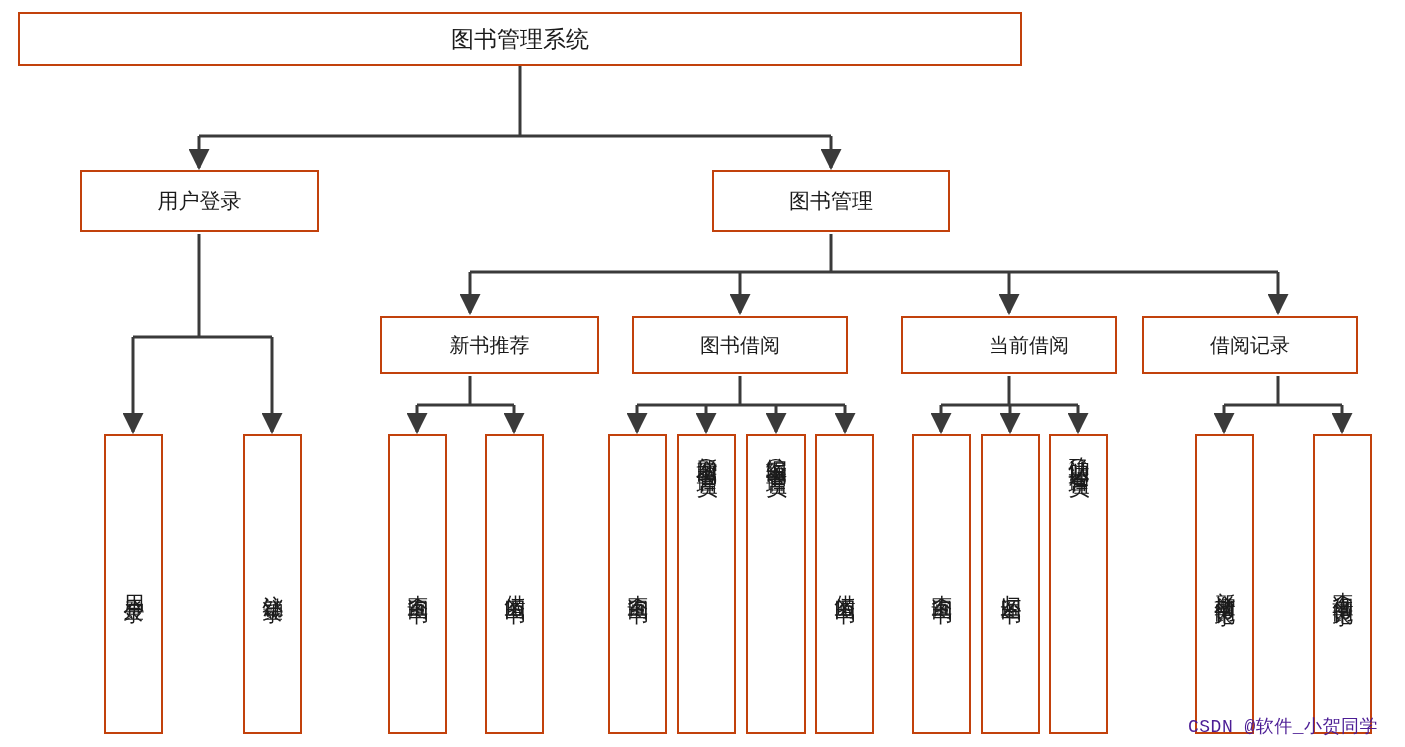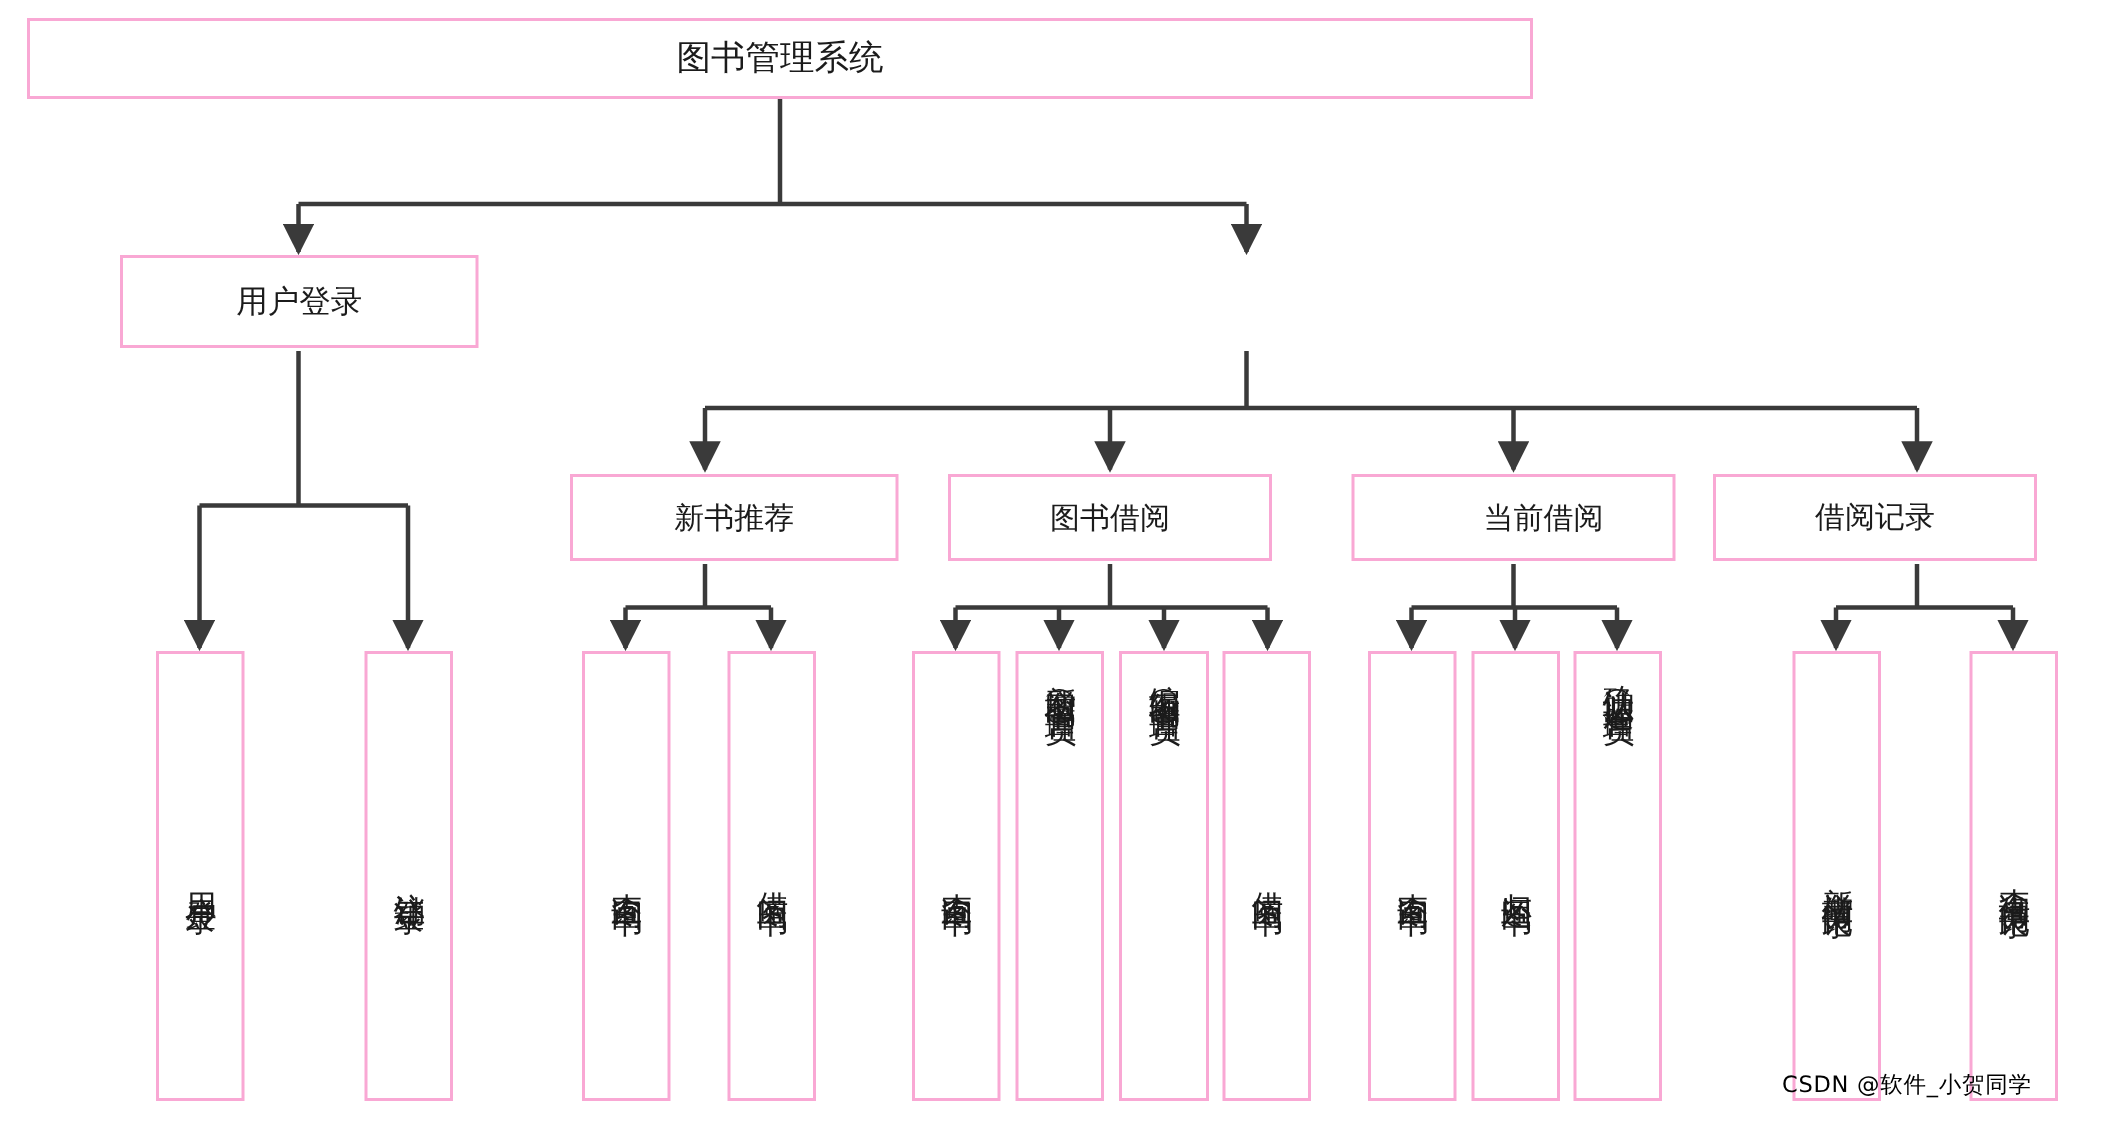--- a/index.html
+++ b/index.html
@@ -22,21 +22,21 @@
     position: absolute;
     left: 0;
     top: 0;
     width: 1405px;
     height: 747px;
     pointer-events: none;
   }
   .node {
     position: absolute;
     box-sizing: border-box;
-    border: 2px solid #f9a8d4;
+    border: 2px solid #c2410c;
     background: #ffffff;
     color: #1b1b1b;
     display: flex;
     align-items: center;
     justify-content: center;
     text-align: center;
     line-height: 1.15;
   }
   .node.root {
     font-size: 23px;
@@ -55,25 +55,26 @@
     letter-spacing: 3px;
     padding: 4px 0;
     line-height: 1;
     justify-content: center;
   }
   .node.leaf.toptext {
     justify-content: flex-start;
   }
   .watermark {
     position: absolute;
-    font-size: 15px;
-    color: #000000;
+    font-size: 18px;
+    color: #4c1d95;
     white-space: nowrap;
     letter-spacing: 0.5px;
     user-select: none;
+    font-family: Liberation Mono, monospace;
   }
 </style>
 </head>
 <body>
 
 <div id="canvas">
 
   <svg id="wires" viewBox="0 0 1405 747" xmlns="http://www.w3.org/2000/svg">
     <defs>
       <marker id="arrow" viewBox="0 0 10 10" refX="9" refY="5" markerWidth="7" markerHeight="7" orient="auto-start-reverse">
@@ -120,20 +121,21 @@
       <path d="M 1278 376 L 1278 405"></path>
       <path d="M 1224 405 L 1342 405"></path>
       <path d="M 1224 405 L 1224 432" marker-end="url(#arrow)"></path>
       <path d="M 1342 405 L 1342 432" marker-end="url(#arrow)"></path>
     </g>
   </svg>
 
   <div class="node root" style="left:18px; top:12px; width:1004px; height:54px;">图书管理系统</div>
 
   <div class="node lvl1" style="left:80px; top:170px; width:239px; height:62px;">用户登录</div>
+  <div class="node lvl1" style="left:712px; top:170px; width:238px; height:62px;">图书管理</div>
 
   <div class="node lvl2" style="left:360px; top:316px; width:219px; height:58px;margin-left:20px;">新书推荐</div>
   <div class="node lvl2" style="left:632px; top:316px; width:216px; height:58px;">图书借阅</div>
   <div class="node lvl2" style="left:901px; top:316px; width:216px; height:58px;padding-left:40px;">当前借阅</div>
   <div class="node lvl2" style="left:1142px; top:316px; width:216px; height:58px;font-family:Liberation Serif, serif;">借阅记录</div>
 
   <div class="node leaf" style="left:104px; top:434px; width:59px; height:300px;">用户登录</div>
   <div class="node leaf" style="left:243px; top:434px; width:59px; height:300px;">注销登录</div>
 
   <div class="node leaf" style="left:388px; top:434px; width:59px; height:300px;">查询图书</div>

